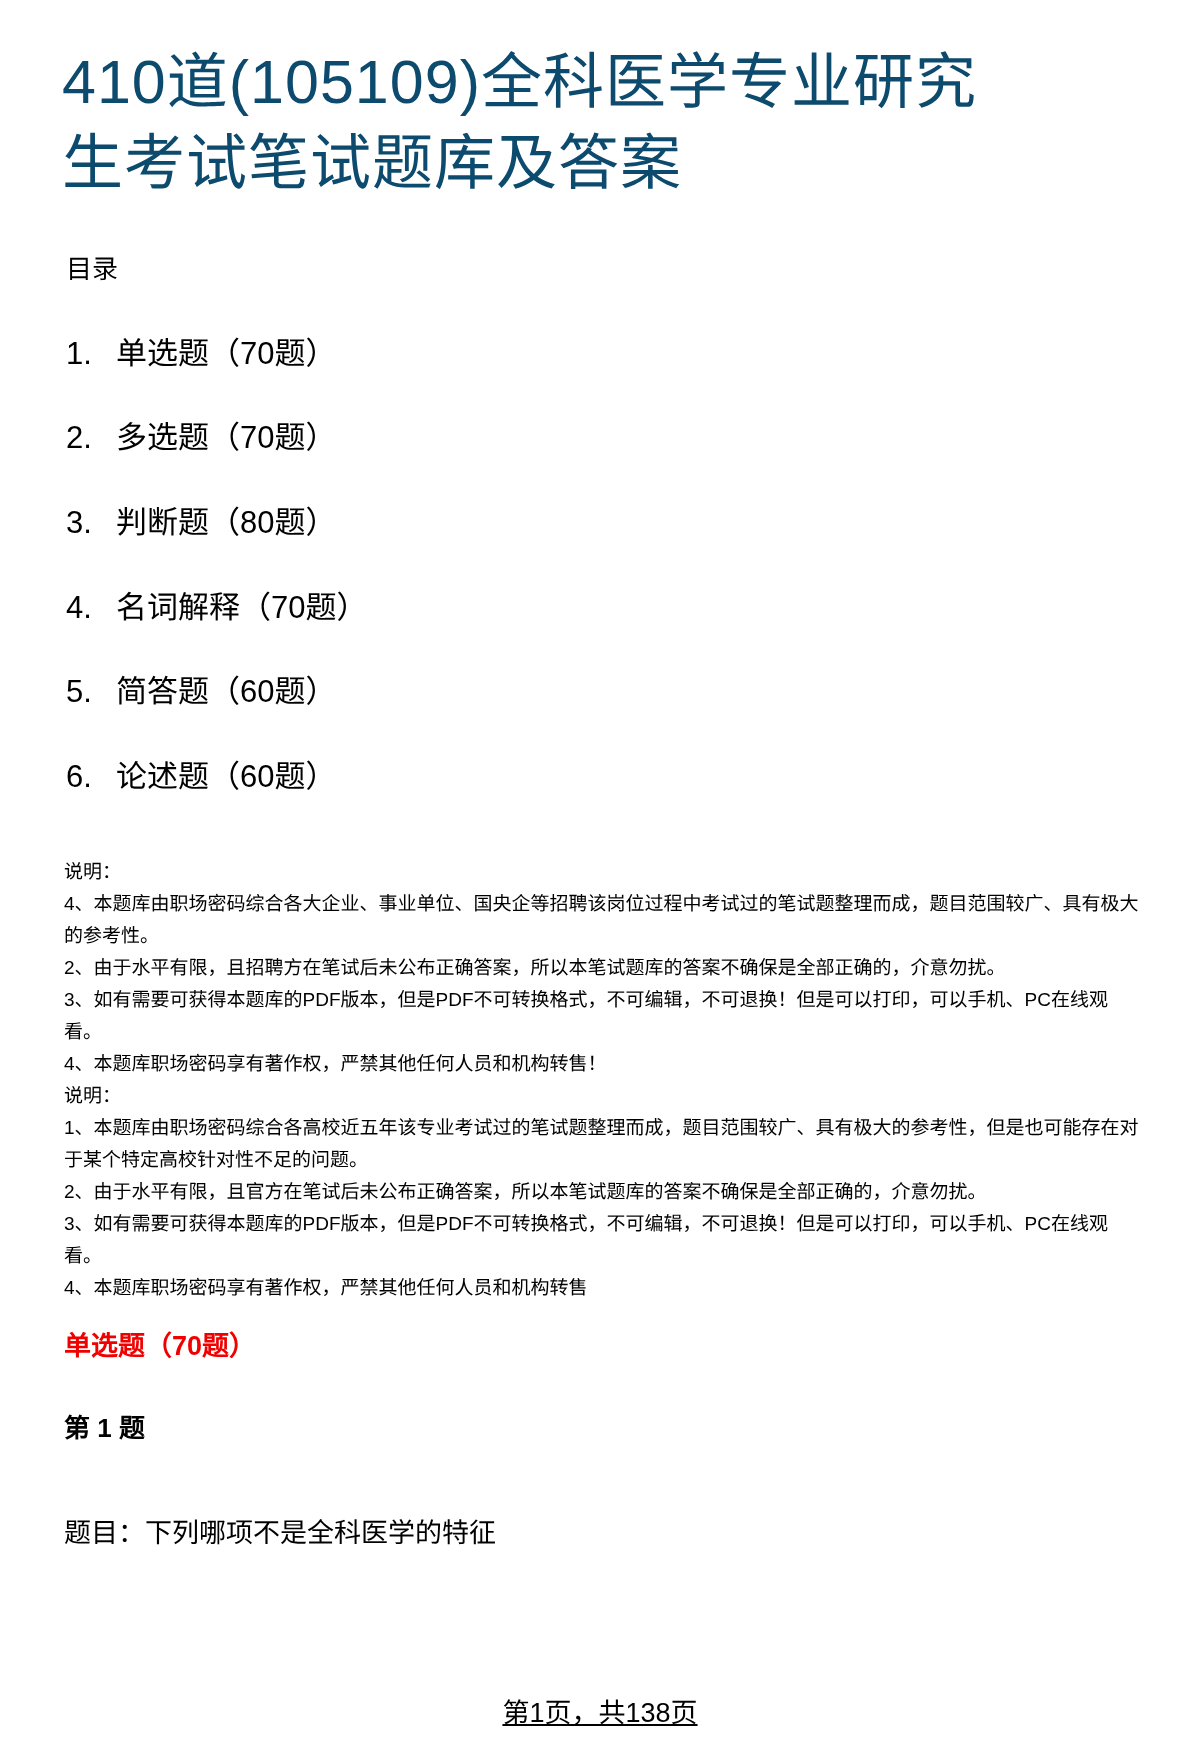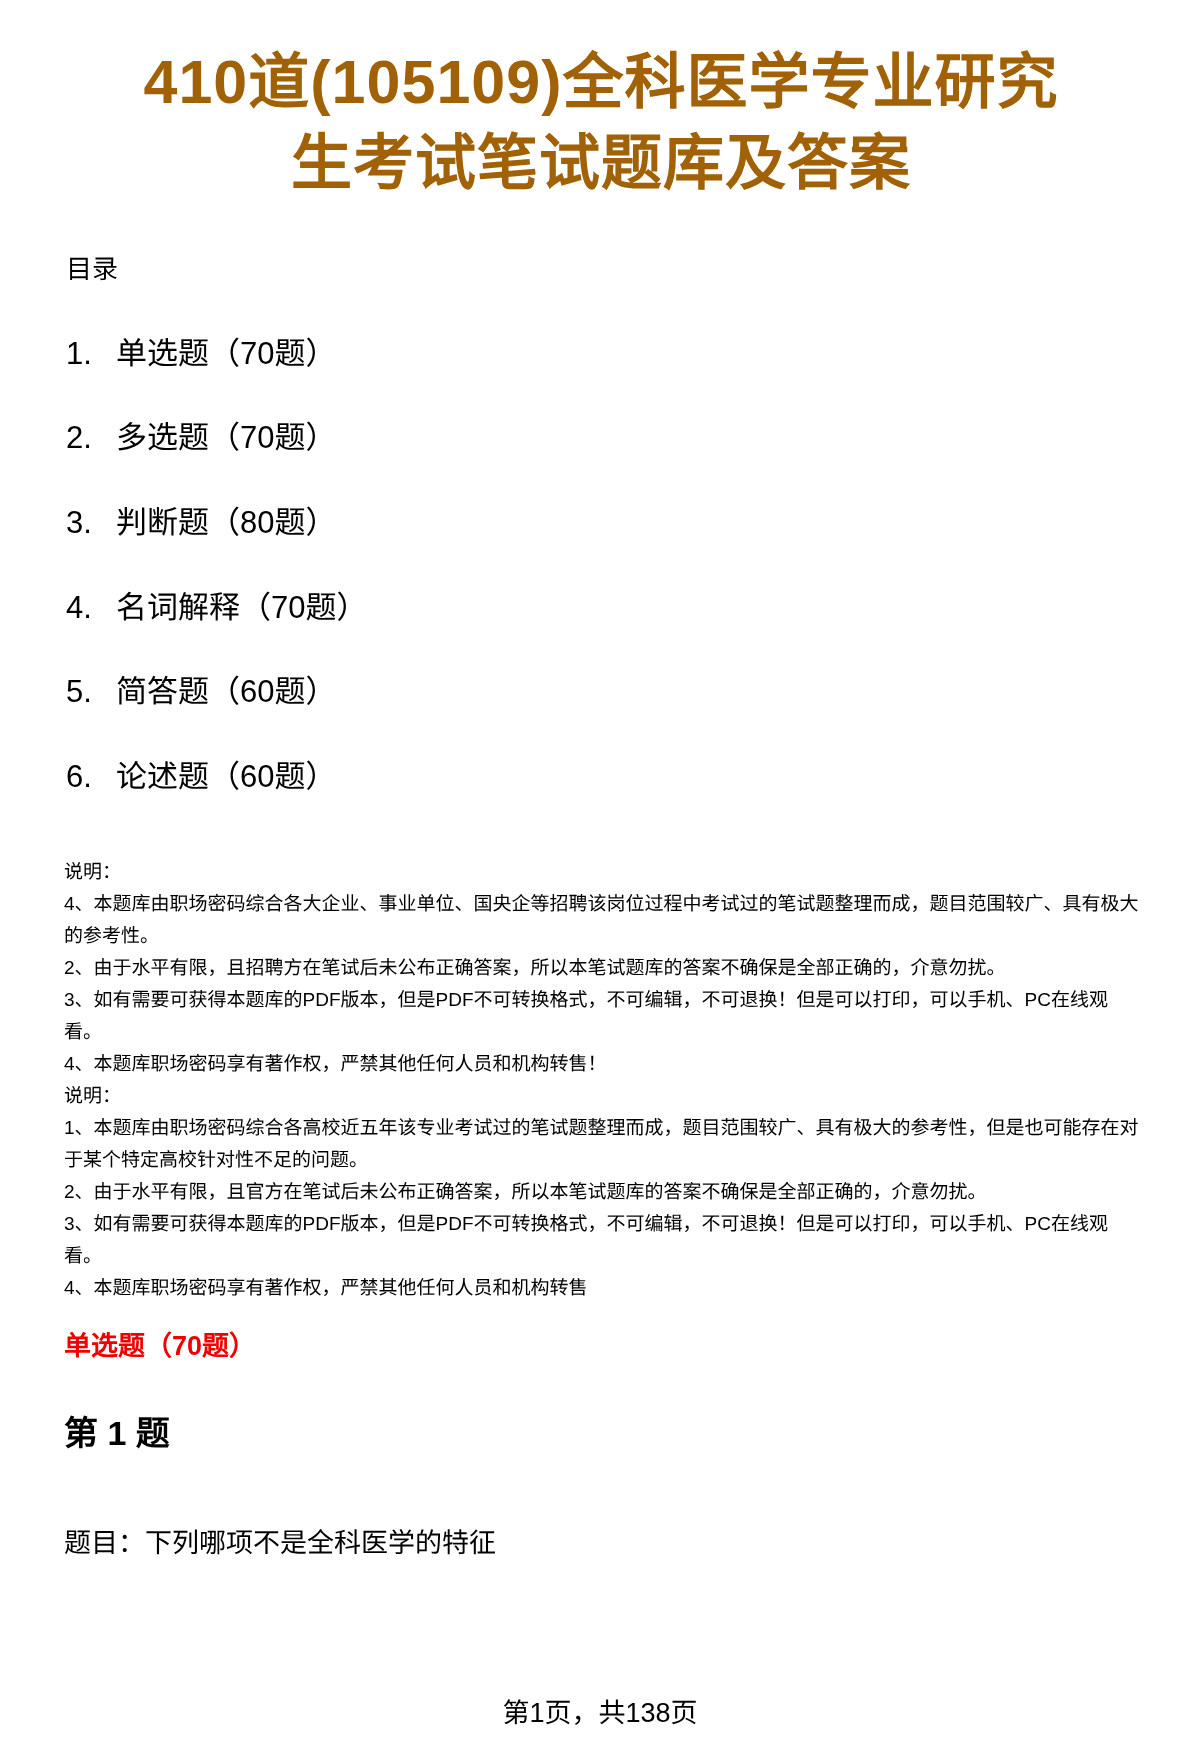--- a/index.html
+++ b/index.html
@@ -14,24 +14,23 @@
     width: 1200px;
     height: 1755px;
     margin: 0 auto;
     background: #ffffff;
     box-sizing: border-box;
     padding: 42px 60px 0 62px;
     overflow: hidden;
   }
   .title {
     margin: 0;
-    text-align: center;
-    color: #a16207;
+    color: #0c4a6e;
     font-size: 61px;
-    font-weight: 700;
+    font-weight: 400;
     line-height: 1.32;
     letter-spacing: 1px;
   }
   .title span { display: block; }
   .toc-heading {
     margin: 52px 0 0 4px;
     font-size: 26px;
     font-weight: 400;
     line-height: 1.1;
   }
@@ -60,38 +59,39 @@
   .notes p { margin: 0; }
   .section-heading {
     margin: 26px 0 0 2px;
     color: #f10000;
     font-size: 27px;
     font-weight: 800;
     line-height: 1.2;
   }
   .question-heading {
     margin: 50px 0 0 2px;
-    font-size: 34px;
+    font-size: 26px;
     font-weight: 800;
     line-height: 1.2;
   }
   .question-body {
     margin: 72px 0 0 2px;
     font-size: 27px;
     font-weight: 400;
     line-height: 1.3;
   }
   .footer {
     position: absolute;
     left: 0;
     right: 0;
     bottom: 26px;
     text-align: center;
     font-size: 27px;
     line-height: 1.2;
+    text-decoration: underline;
   }
 </style>
 </head>
 <body>
 
 <div class="page">
 
   <h1 class="title">
     <span>410道(105109)全科医学专业研究</span>
     <span>生考试笔试题库及答案</span>

